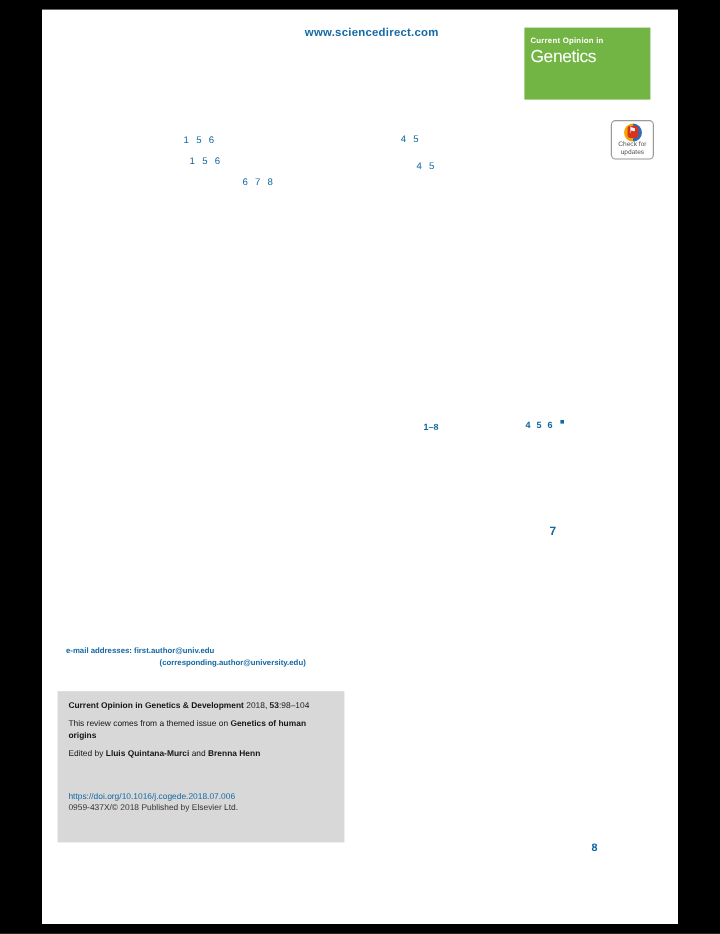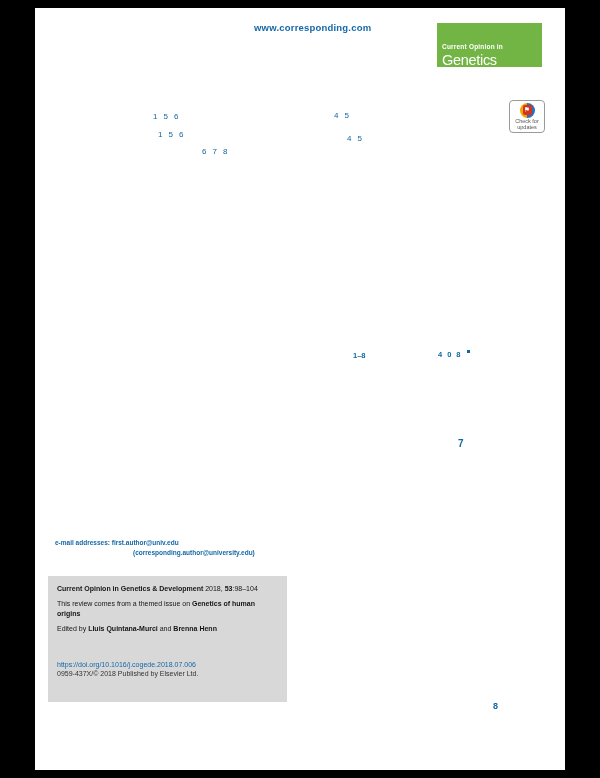--- a/index.html
+++ b/index.html
@@ -6,22 +6,22 @@
   body{width:600px;height:778px;position:relative;overflow:hidden;
        font-family:"Liberation Sans", sans-serif;}
   .paper{position:absolute;left:35px;top:8px;width:530px;height:762px;background:#ffffff;}
   .abs{position:absolute;}
 
   
   .site-link{left:219px;top:14px;font-size:9.5px;font-weight:bold;color:#1569a7;
              letter-spacing:.2px;text-decoration:none;}
 
   
-  .logo{left:402px;top:15px;width:105px;height:44px;background:#72b544;color:#fff;
-        padding:20px 5px;box-sizing:border-box;line-height:1;}
+  .logo{left:402px;top:15px;width:105px;height:60px;background:#72b544;color:#fff;
+        padding:8px 5px;box-sizing:border-box;line-height:1;}
   .logo .kicker{font-size:6.5px;font-weight:bold;letter-spacing:.2px;margin:1px 0 2px;}
   .logo .big{font-size:14.5px;letter-spacing:-.3px;}
 
   
   .badge{left:474px;top:92px;width:36px;height:33px;background:#fff;border:1.5px solid #9a9a9a;
          border-radius:4px;box-sizing:border-box;text-align:center;cursor:pointer;}
   .cm-circle{width:15px;height:15px;border-radius:50%;margin:2px auto 0;
              background:linear-gradient(90deg,#f0a500 50%,#2a6ebb 50%);position:relative;}
   .cm-flag{position:absolute;left:3px;top:2px;right:3px;bottom:3px;background:#d6331f;
            border-radius:2px;color:#fff;font-size:7px;line-height:10px;}
@@ -44,21 +44,21 @@
   .cite-box .sp{margin-bottom:6px;}
   .cite-box b{font-weight:bold;}
   .doi-link{display:block;margin-top:26px;color:#1468a5;text-decoration:none;font-size:7px;}
   .issn{margin-top:4px;font-size:7px;color:#333;}
 </style>
 </head>
 <body>
 
 <div class="paper">
 
-  <a class="abs site-link" href="#">www.corresponding.com</a>
+  <a class="abs site-link" href="#">www.sciencedirect.com</a>
 
   <div class="abs logo">
     <div class="kicker">Current Opinion in</div>
     <div class="big">Genetics</div>
   </div>
 
   <div class="abs badge">
     <div class="cm-circle">
       <div class="cm-flag">⚑</div>
     </div>
@@ -68,21 +68,21 @@
     </div>
   </div>
 
   <span class="abs sup" style="left:118px;top:104px;">156</span>
   <span class="abs sup" style="left:299px;top:103px;">45</span>
   <span class="abs sup" style="left:123px;top:122px;">156</span>
   <span class="abs sup" style="left:312px;top:126px;">45</span>
   <span class="abs sup" style="left:167px;top:139px;">678</span>
 
   <span class="abs cite" style="left:318px;top:343px;">1–8</span>
-  <span class="abs cite pitch" style="left:403px;top:342px;"><span>408</span><span class="sup-mark"></span></span>
+  <span class="abs cite pitch" style="left:403px;top:342px;"><span>456</span><span class="sup-mark"></span></span>
   <span class="abs cite" style="left:423px;top:430px;font-size:10px;">7</span>
   <span class="abs cite" style="left:458px;top:693px;font-size:9px;">8</span>
 
   <a class="abs email" style="left:20px;top:531px;" href="#">e-mail addresses: first.author@univ.edu</a>
   <a class="abs email" style="left:98px;top:541px;" href="#">(corresponding.author@university.edu)</a>
 
   <div class="abs cite-box">
     <p class="sp"><b>Current Opinion in Genetics &amp; Development</b><span> 2018, </span><b>53</b><span>:98–104</span></p>
 
     <p><span>This review comes from a themed issue on </span><b>Genetics of human</b></p>

